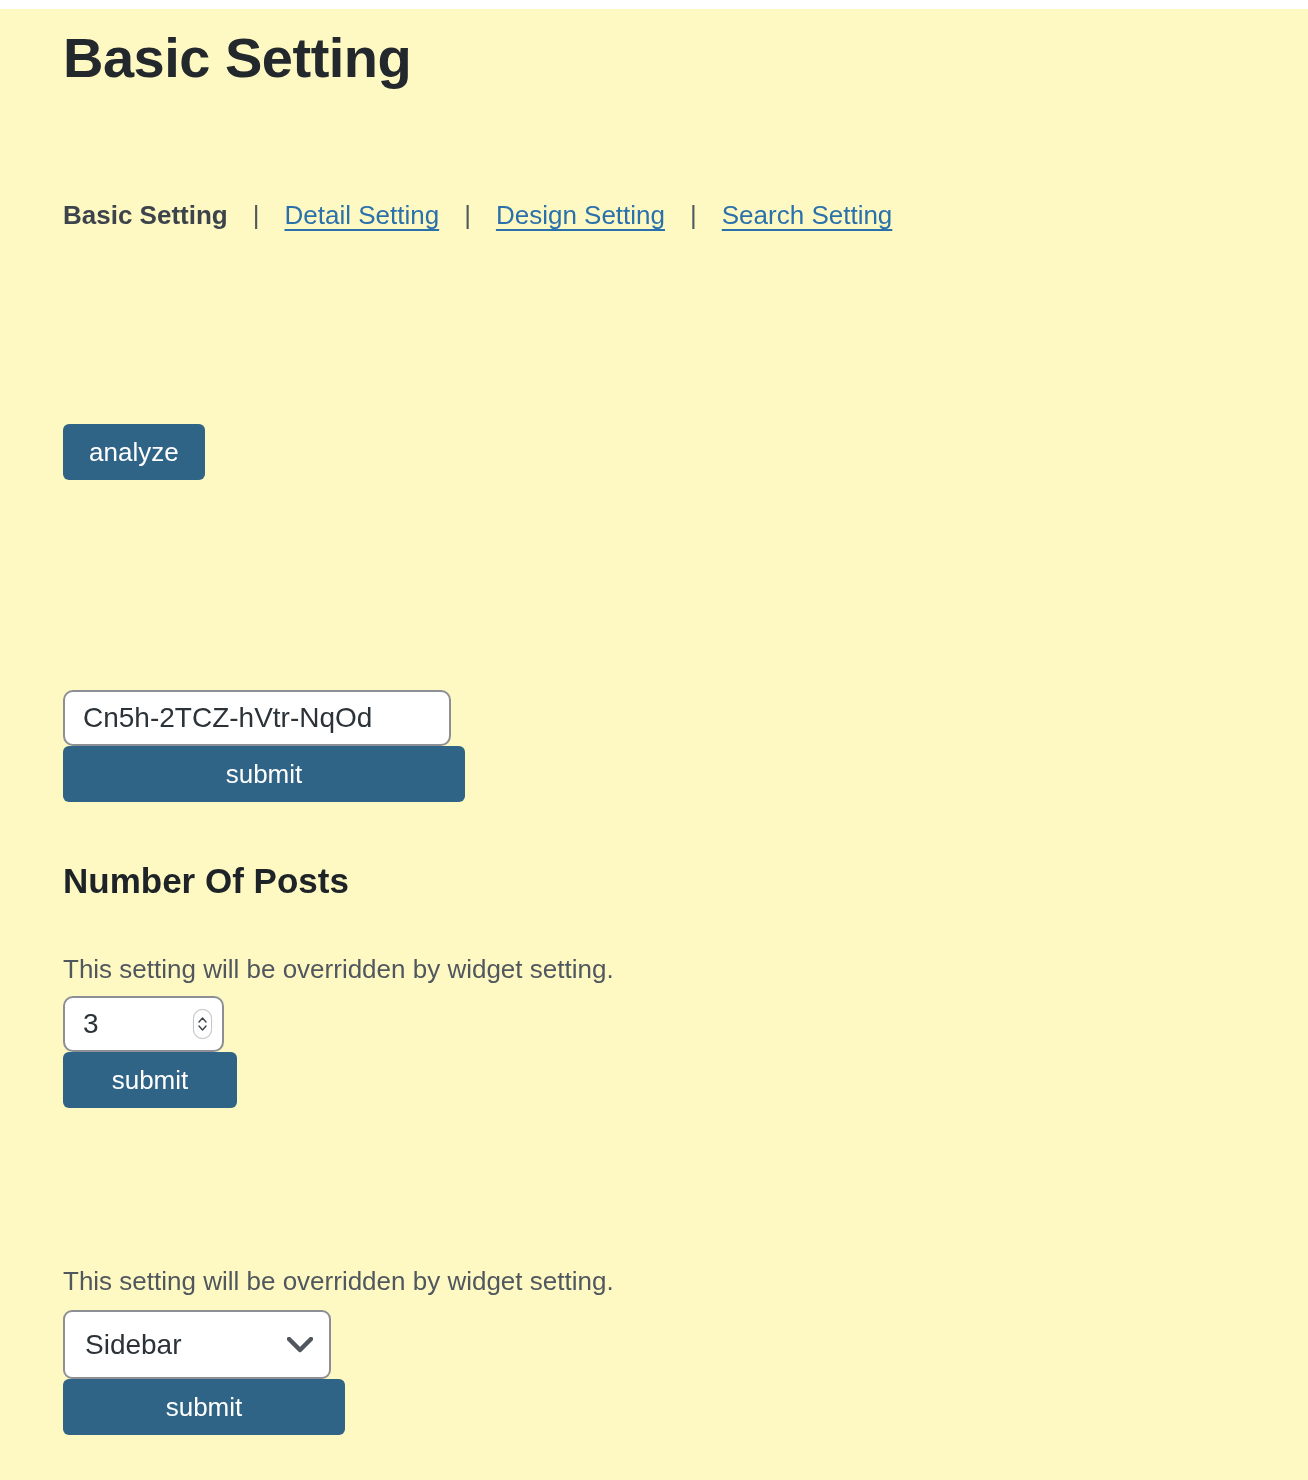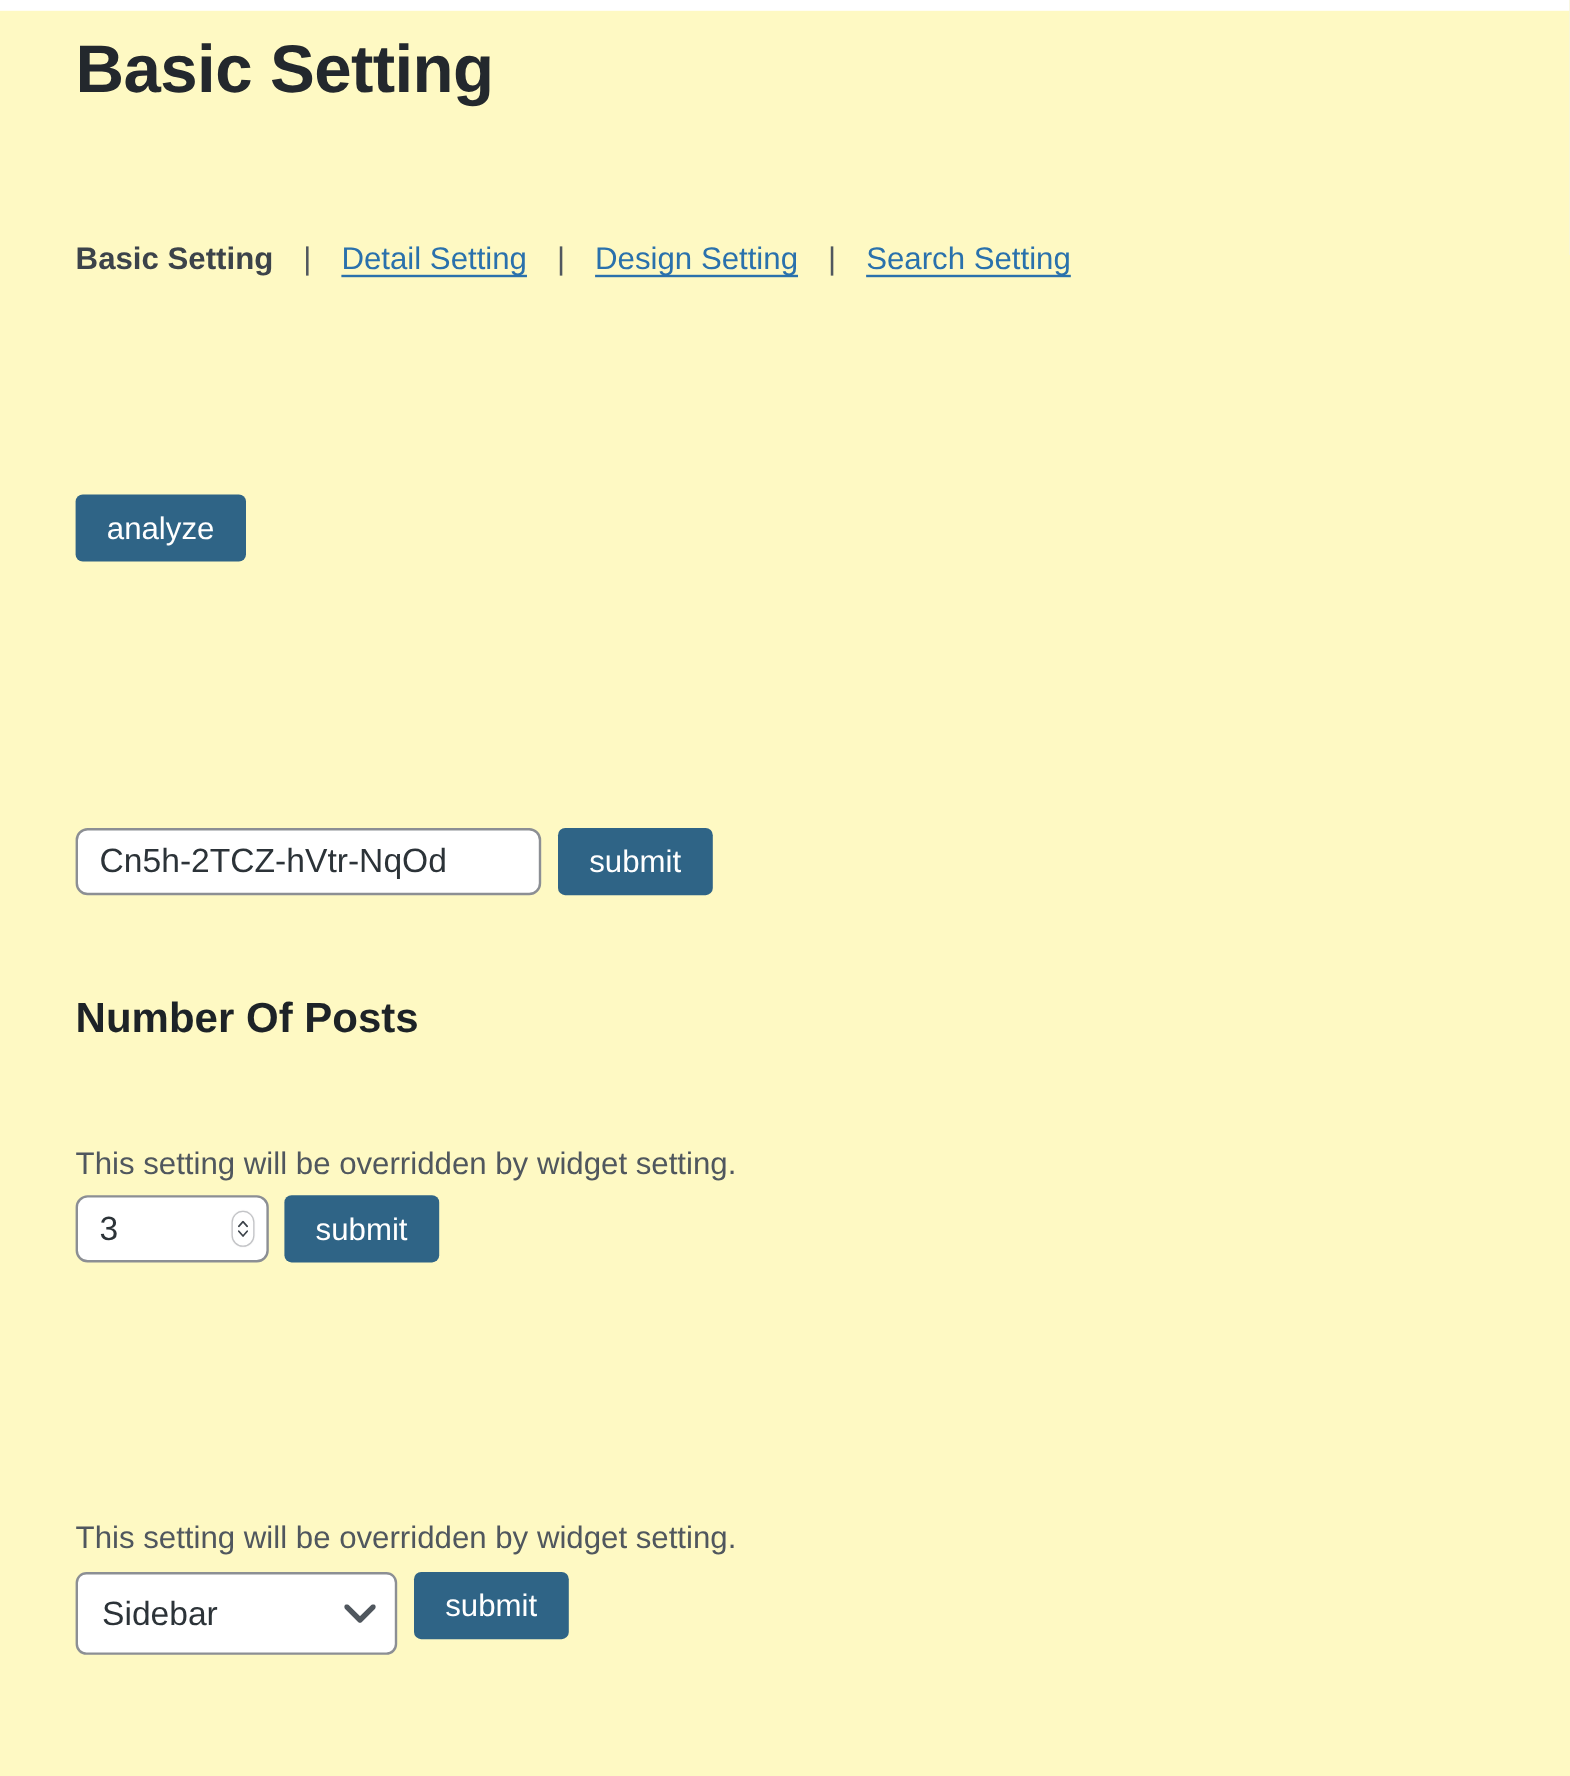--- a/index.html
+++ b/index.html
@@ -61,48 +61,49 @@
     border: none;
     border-radius: 6px;
     font-family: inherit;
     font-size: 26px;
     height: 56px;
     padding: 0 26px;
     cursor: pointer;
   }
   .analyze-btn {
     position: absolute;
-    left: 63px; top: 412px;
+    left: 63px; top: 424px;
   }
   .section-heading {
     position: absolute;
     left: 63px;
     font-size: 35px;
     font-weight: 700;
     color: #1d2327;
     line-height: 45px;
   }
   .heading-license { top: 606px; letter-spacing: 0.5px; }
-  .heading-posts   { top: 826px; text-align: center; }
+  .heading-posts   { top: 858px; text-align: center; }
   .heading-display { top: 1172px; }
   .section-desc {
     position: absolute;
     left: 63px;
     font-size: 26px;
     color: #50575e;
     line-height: 36px;
     margin-top: 21px;
   }
   .desc-posts   { top: 930px; }
   .desc-display { top: 1242px; }
   .field-row {
     position: absolute;
     left: 63px;
     display: flex;
     align-items: stretch;
+    flex-direction: column;
   }
   .row-license { top: 690px; }
   .row-posts   { top: 996px; }
   .row-display { top: 1310px; }
   .text-input {
     height: 56px;
     background: #ffffff;
     border: 2px solid #8c8f94;
     border-radius: 10px;
     font-family: inherit;

